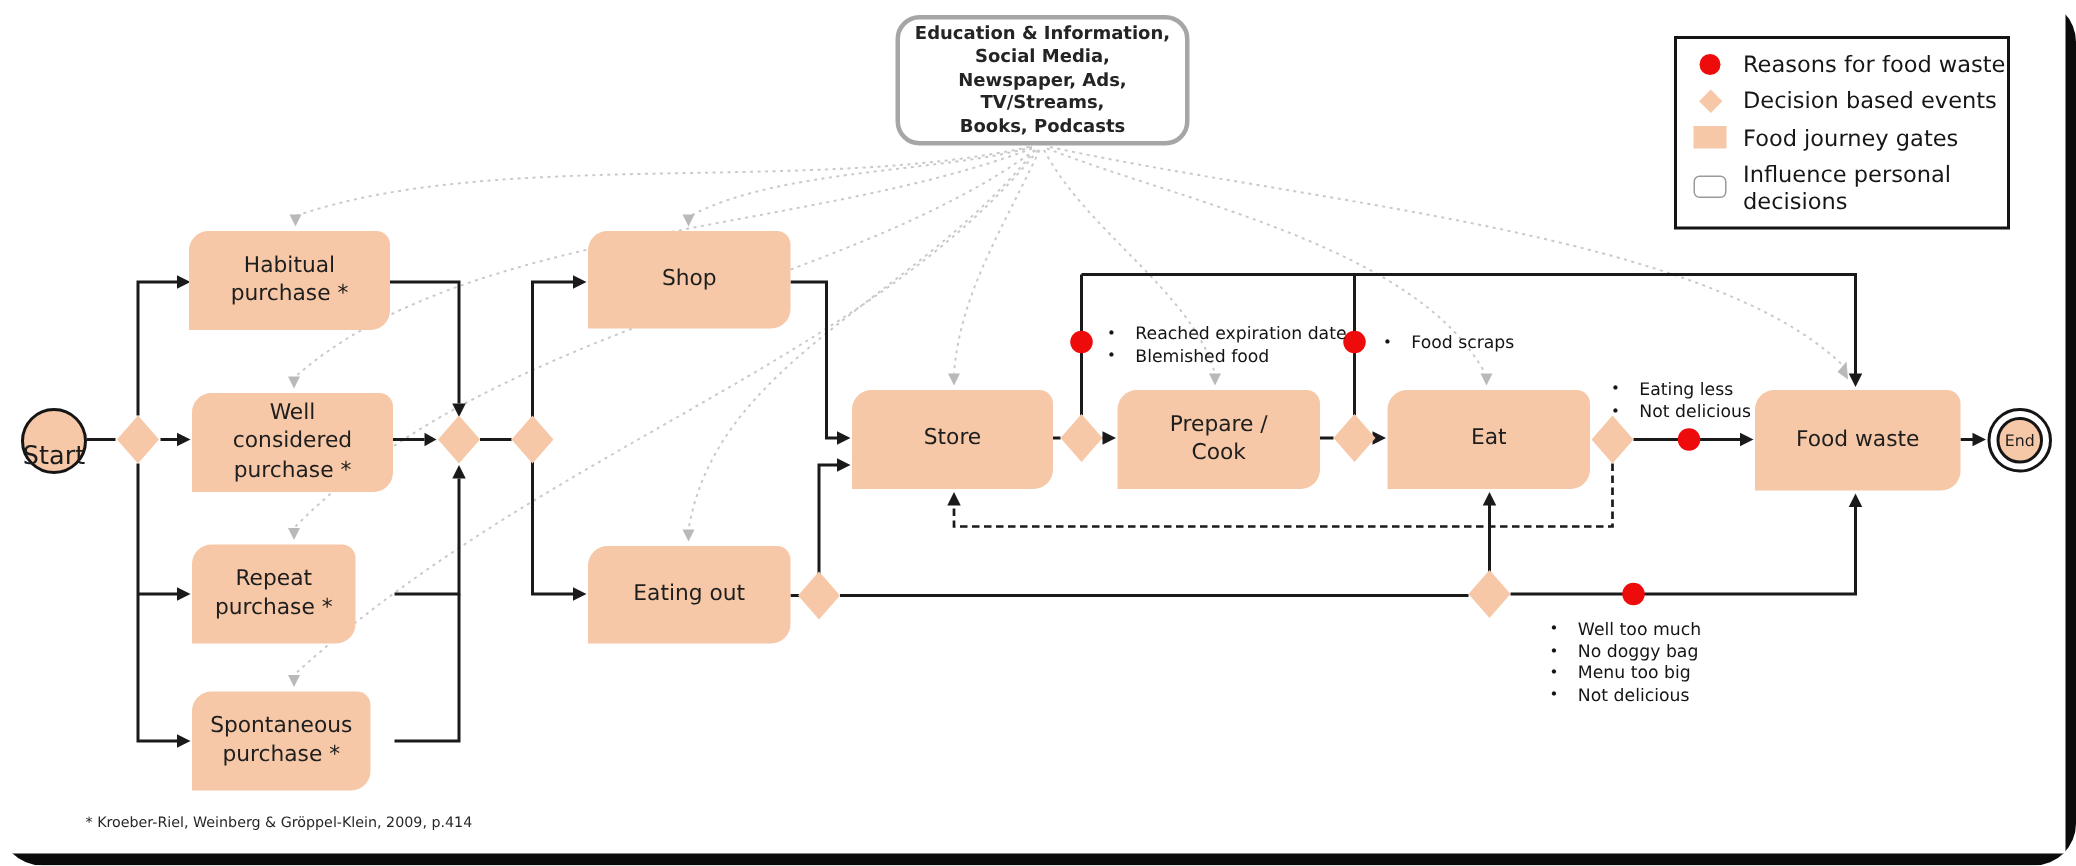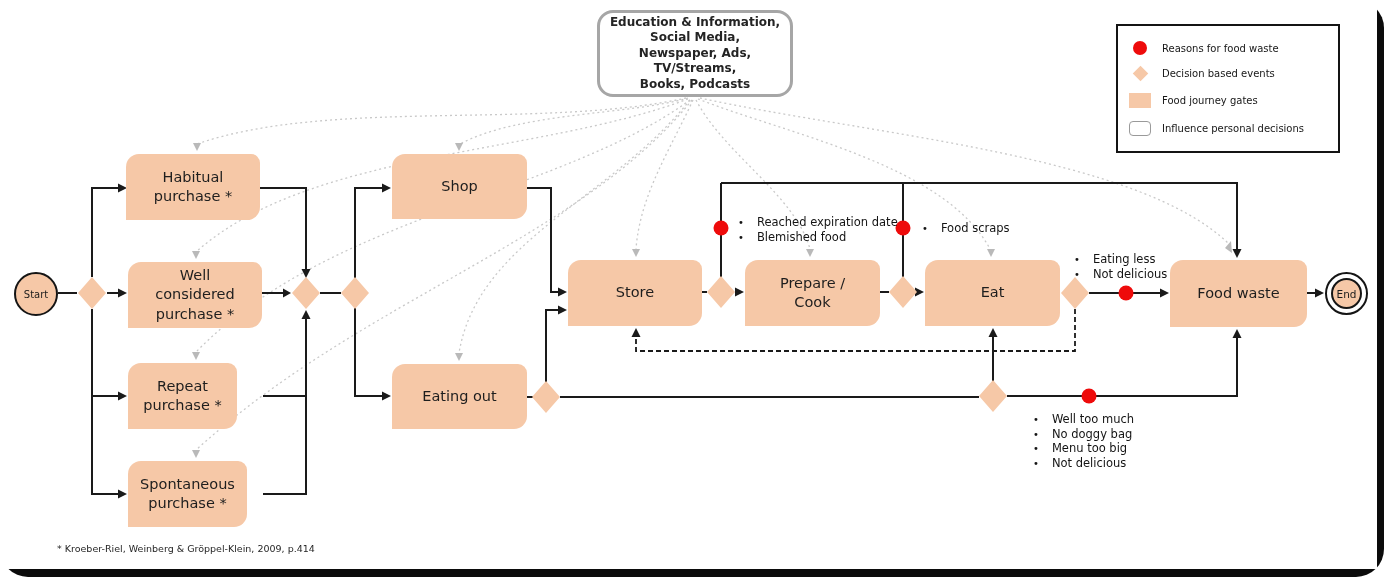--- a/index.html
+++ b/index.html
@@ -15,40 +15,40 @@
     display:flex;align-items:center;justify-content:center;text-align:center;
     font-size:14.5px;line-height:1.32;color:#1e1e1e;
   }
   .gate .ln{display:block;}
 
   
   .term{
     position:absolute;background:#F6C8A7;border:2px solid #151515;border-radius:50%;
     display:flex;align-items:center;justify-content:center;box-sizing:border-box;
   }
-  #start-node{left:14px;top:272px;width:44px;height:44px;font-size:10px;}
+  #start-node{left:14px;top:272px;width:44px;height:44px;font-size:17px;align-items:flex-end;}
   #end-outer{left:1325px;top:272px;width:43px;height:43px;background:#ffffff;}
   #end-inner{position:relative;width:31px;height:31px;background:#F6C8A7;border:2px solid #151515;
     border-radius:50%;display:flex;align-items:center;justify-content:center;font-size:10.5px;box-sizing:border-box;}
 
   
   #influence-box{
     position:absolute;left:597px;top:10px;width:196px;height:87px;box-sizing:border-box;
     border:3px solid #a6a6a6;border-radius:16px;background:#ffffff;
     display:flex;flex-direction:column;align-items:center;justify-content:center;
     font-size:12px;font-weight:700;line-height:1.3;text-align:center;color:#242424;
   }
 
   
   #legend{
     position:absolute;left:1116px;top:24px;width:224px;height:129px;box-sizing:border-box;
     border:2px solid #141414;background:#ffffff;
     display:flex;flex-direction:column;justify-content:space-evenly;padding:2px 0;
   }
-  .legend-row{display:flex;align-items:center;font-size:10px;color:#161616;}
+  .legend-row{display:flex;align-items:center;font-size:15px;color:#161616;}
   .legend-icon-cell{width:44px;display:flex;align-items:center;justify-content:center;flex:0 0 44px;}
   .li-circle{width:14px;height:14px;border-radius:50%;background:#EE0B0B;}
   .li-diamond{width:11px;height:11px;background:#F6C8A7;transform:rotate(45deg);}
   .li-square{width:22px;height:15px;background:#F6C8A7;}
   .li-outline{width:22px;height:15px;background:#fff;border:1.5px solid #9a9a9a;border-radius:4px;box-sizing:border-box;}
 
   
   .ann{position:absolute;font-size:11.5px;line-height:14.5px;color:#141414;white-space:nowrap;}
   .bullet-row{display:flex;}
   .bullet-row::before{content:"\2022";font-size:10px;margin-right:13px;position:relative;top:1px;}

